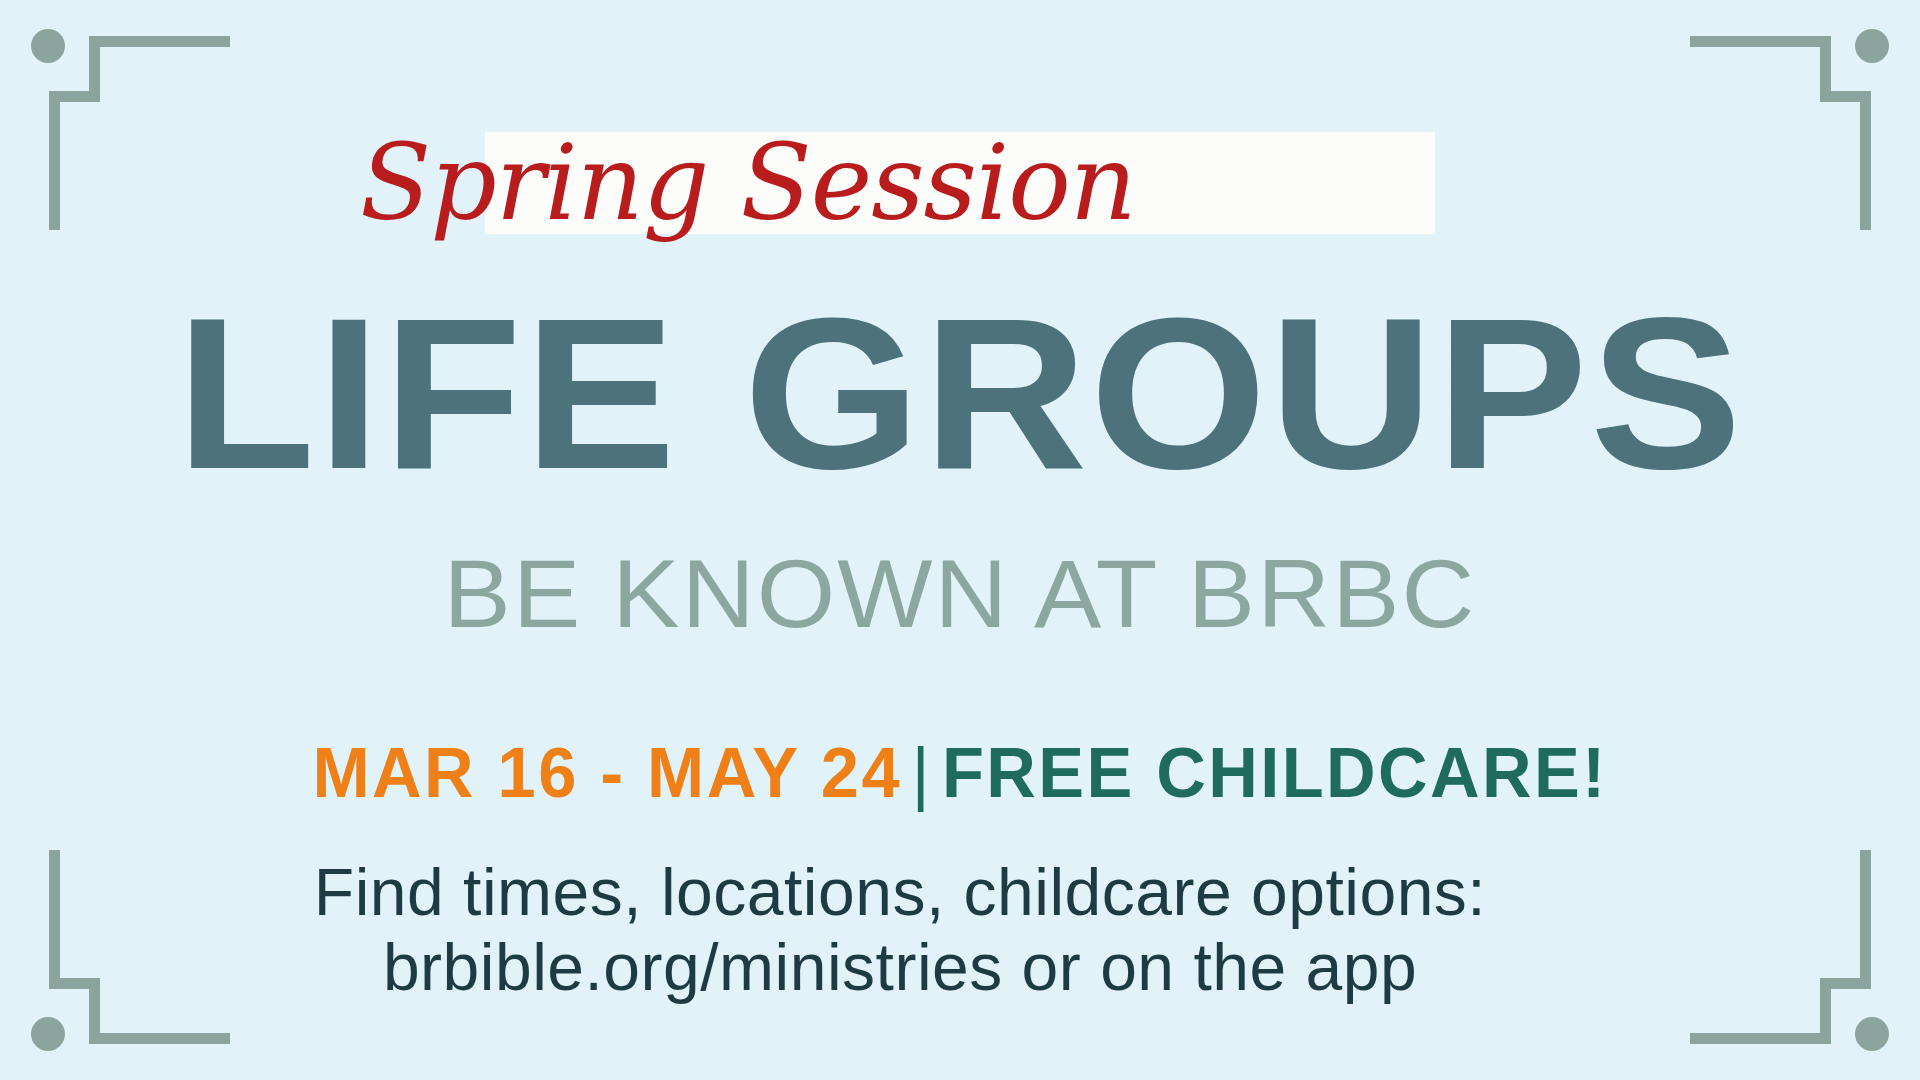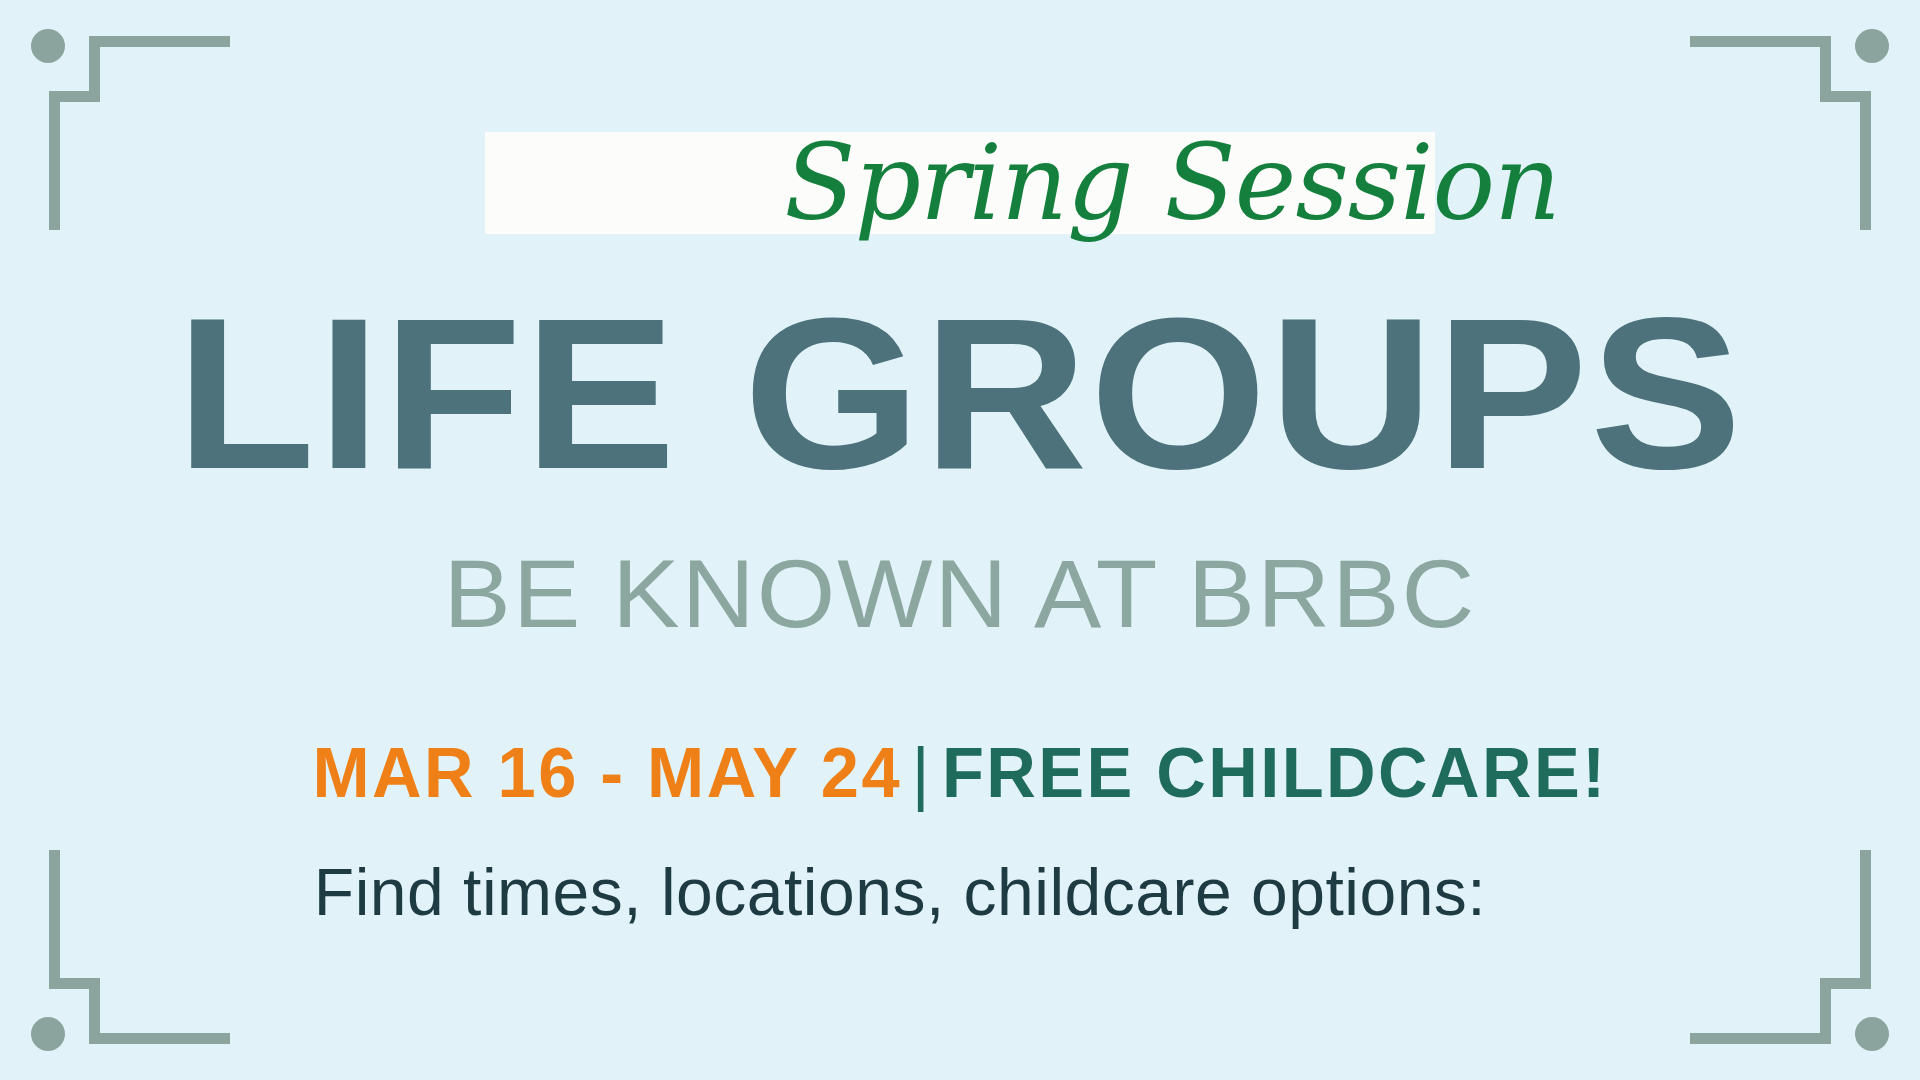--- a/index.html
+++ b/index.html
@@ -50,28 +50,28 @@
     width: 950px;
     height: 102px;
     background: #fcfdfa;
   }
   .script-text {
     position: absolute;
     top: 50%;
     left: 50%;
     transform: translate(-50%, -50%);
     width: 1200px;
-    text-align: right;
+    text-align: left;
     font-family: "DejaVu Serif", serif;
     font-style: italic;
     font-weight: 400;
     font-size: 104px;
     line-height: 1;
     letter-spacing: -1px;
-    color: #15803d;
+    color: #b91c1c;
     white-space: nowrap;
   }
 
   
   .headline {
     position: absolute;
     top: 286px;
     left: 0;
     width: 1920px;
     text-align: center;
@@ -199,15 +199,16 @@
   <div class="headline">LIFE GROUPS</div>
 
   <div class="subhead">BE KNOWN AT BRBC</div>
 
   <div class="dateline">
     <span class="dates">MAR 16 - MAY 24</span><span class="sep">|</span><span class="childcare">FREE CHILDCARE!</span>
   </div>
 
   <div class="footer">
     <div>Find times, locations, childcare options:</div>
+    <div>brbible.org/ministries or on the app</div>
   </div>
 
 </div>
 
 </body></html>

